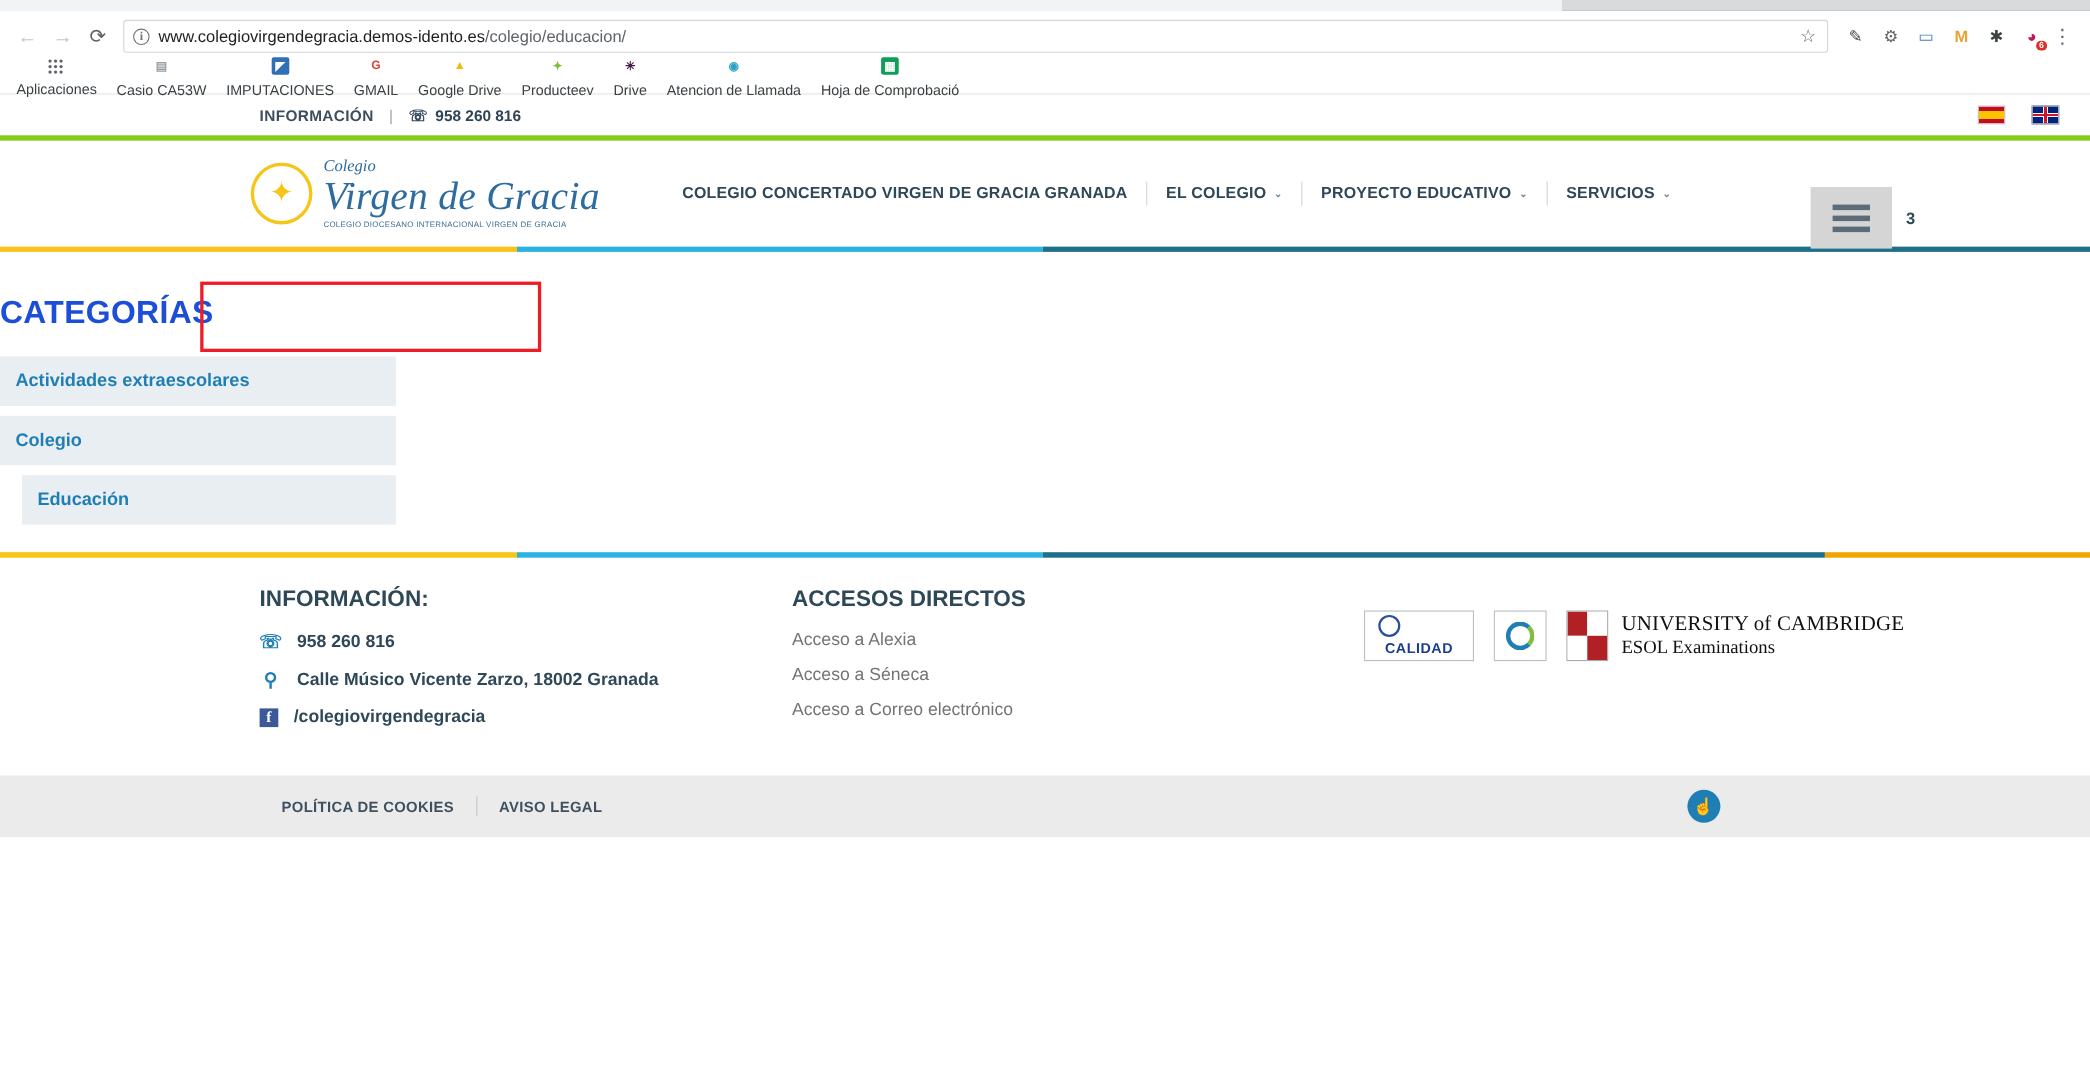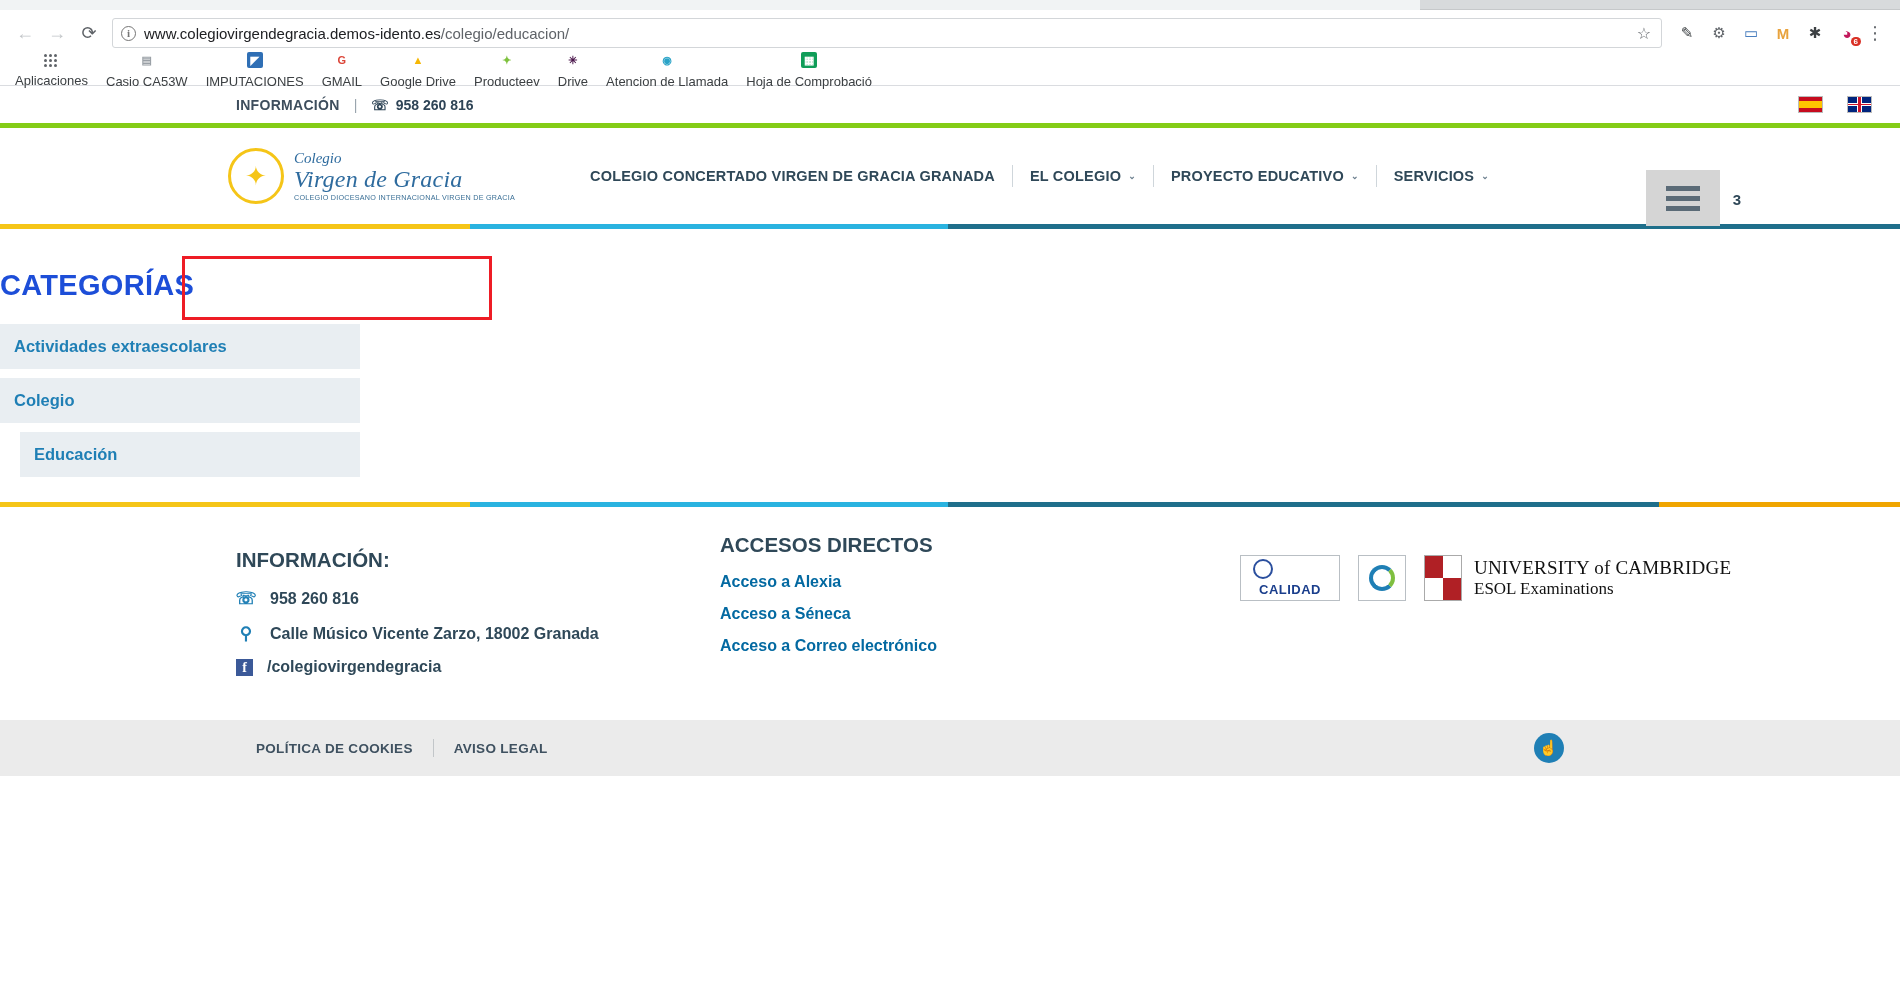--- a/index.html
+++ b/index.html
@@ -154,21 +154,21 @@
   .logo { display: flex; align-items: center; gap: 10px; }
   .logo-mark {
     width: 56px; height: 56px; border-radius: 50%;
     border: 3px solid #f5c518;
     background: #fff;
     display: flex; align-items: center; justify-content: center;
     color: #f5c518; font-size: 26px;
   }
   .logo-text { line-height: 1.05; }
   .logo-text .l1 { font-family: "Liberation Serif", serif; font-style: italic; font-size: 15px; color: #2e6b9e; }
-  .logo-text .l2 { font-family: "Liberation Serif", serif; font-style: italic; font-size: 24px; color: #2e6b9e; letter-spacing: .2px;}
+  .logo-text .l2 { font-family: "Liberation Serif", serif; font-style: italic; font-size: 36px; color: #2e6b9e; letter-spacing: .2px;}
   .logo-text .l3 { font-size: 7.2px; color: #3a6f96; letter-spacing: .25px; margin-top: 2px;}
 
   .mainnav {
     display: flex; align-items: center;
     margin-left: 58px;
     gap: 0;
     font-size: 14.5px;
     font-weight: 700;
     color: #2f4858;
     letter-spacing: .2px;
@@ -235,37 +235,37 @@
   .footer-top-bar .c1 { background: #f5c518; flex: 0 0 470px; }
   .footer-top-bar .c2 { background: #2ab3e0; flex: 0 0 478px; }
   .footer-top-bar .c3 { background: #1f6f8b; flex: 1 1 470px; }
   .footer-top-bar .c4 { background: #f0a500; flex: 1 1 auto; }
 
   .footer {
     display: flex;
     padding: 26px 0 30px 236px;
     background: #fff;
   }
-  .fcol-1 { width: 484px; margin-top: 15px; }
+  .fcol-1 { width: 484px; }
   .fcol-2 { width: 520px; }
   .fcol-3 { flex: 1 1 auto; display: flex; align-items: flex-start; gap: 18px; padding-top: 22px;}
   .fhead {
     font-size: 20.5px; font-weight: bold; color: #2f4858; margin-bottom: 16px;
   }
   .frow {
     display: flex; align-items: center; gap: 14px;
     font-size: 16px; font-weight: bold; color: #2f4858;
     margin-bottom: 14px;
   }
   .fico {
     width: 20px; display:flex; align-items:center; justify-content:center;
     color: #1f7fb5; font-size: 17px;
   }
   .fico.fb { background:#3b5998; color:#fff; width:17px; height:17px; font-family:"Liberation Serif",serif; font-size:14px; font-weight:bold; line-height:17px;}
-  .flink { font-size: 16px; font-weight: bold; color: #0369a1; margin-bottom: 14px; }
+  .flink { font-size: 16px; font-weight: normal; color: #737373; margin-bottom: 14px; }
 
   .badge-calidad {
     width: 100px; height: 46px; border: 1px solid #b9bfc4;
     display: flex; flex-direction: column; align-items: center; justify-content: flex-end;
     font-size: 13px; font-weight: bold; color: #1a3e8c; letter-spacing: .5px;
     padding-bottom: 3px; background: #fff; position: relative;
   }
   .badge-calidad .seal {
     width: 20px; height: 20px; border-radius: 50%;
     border: 2px solid #2b4f9e; position: absolute; top: 3px; left: 12px;

